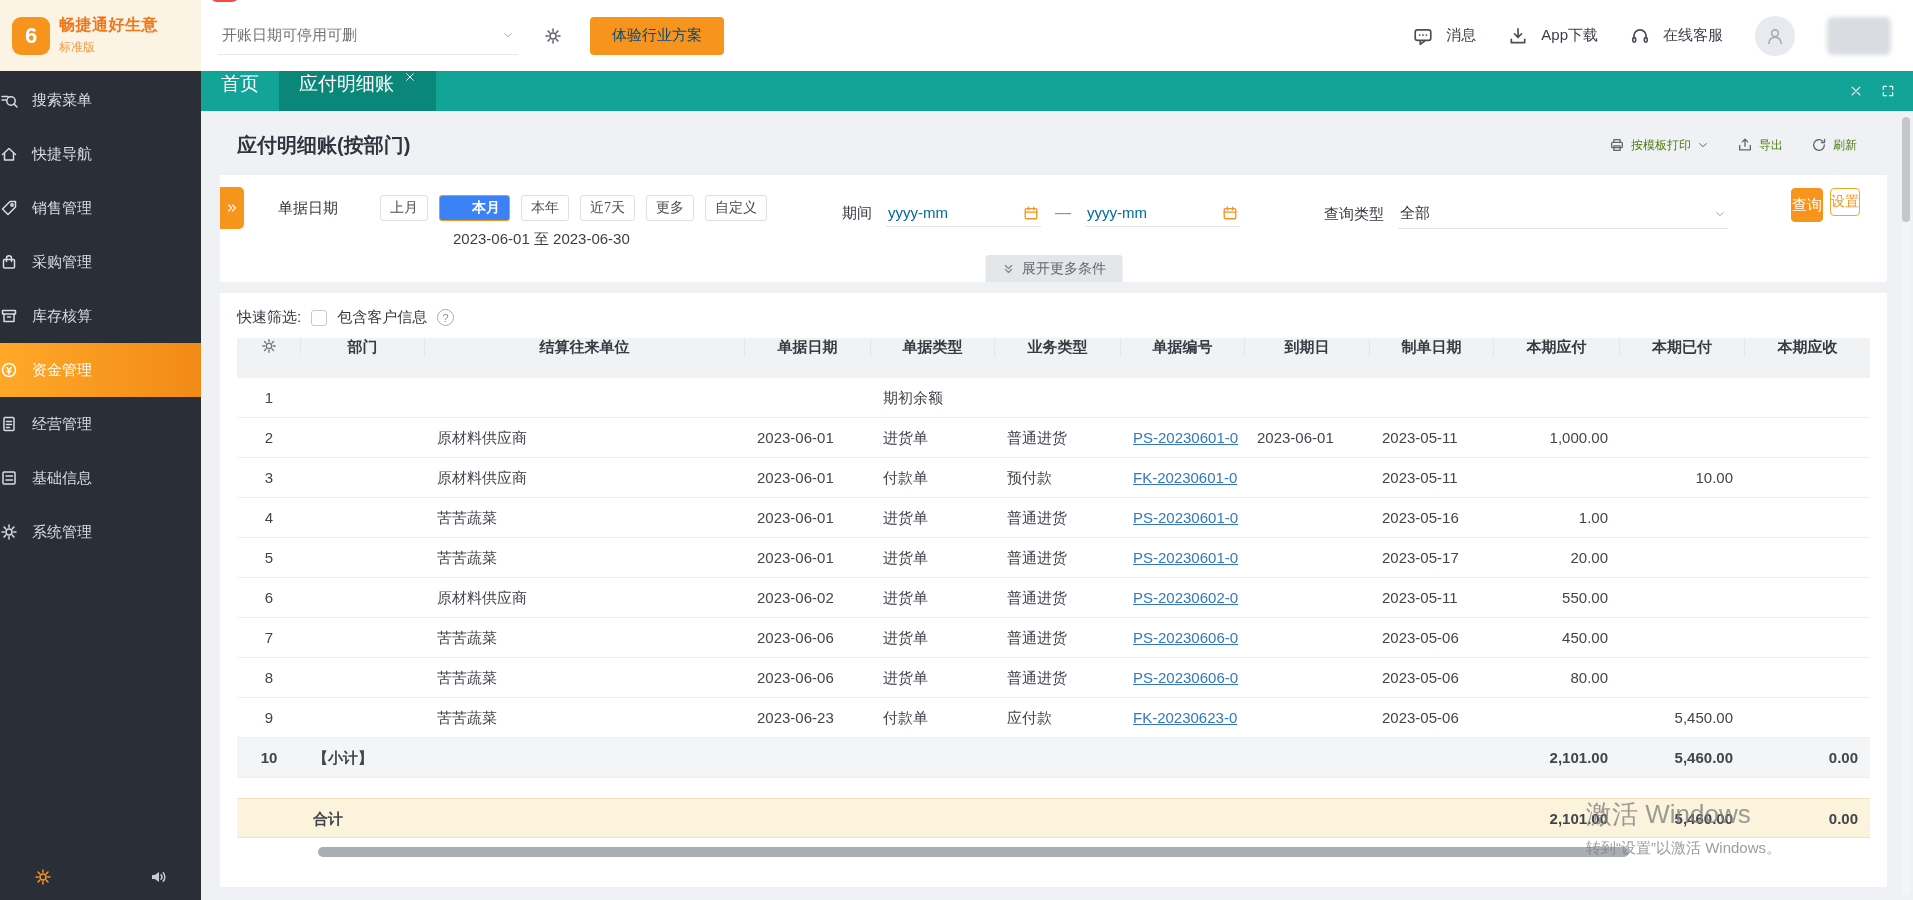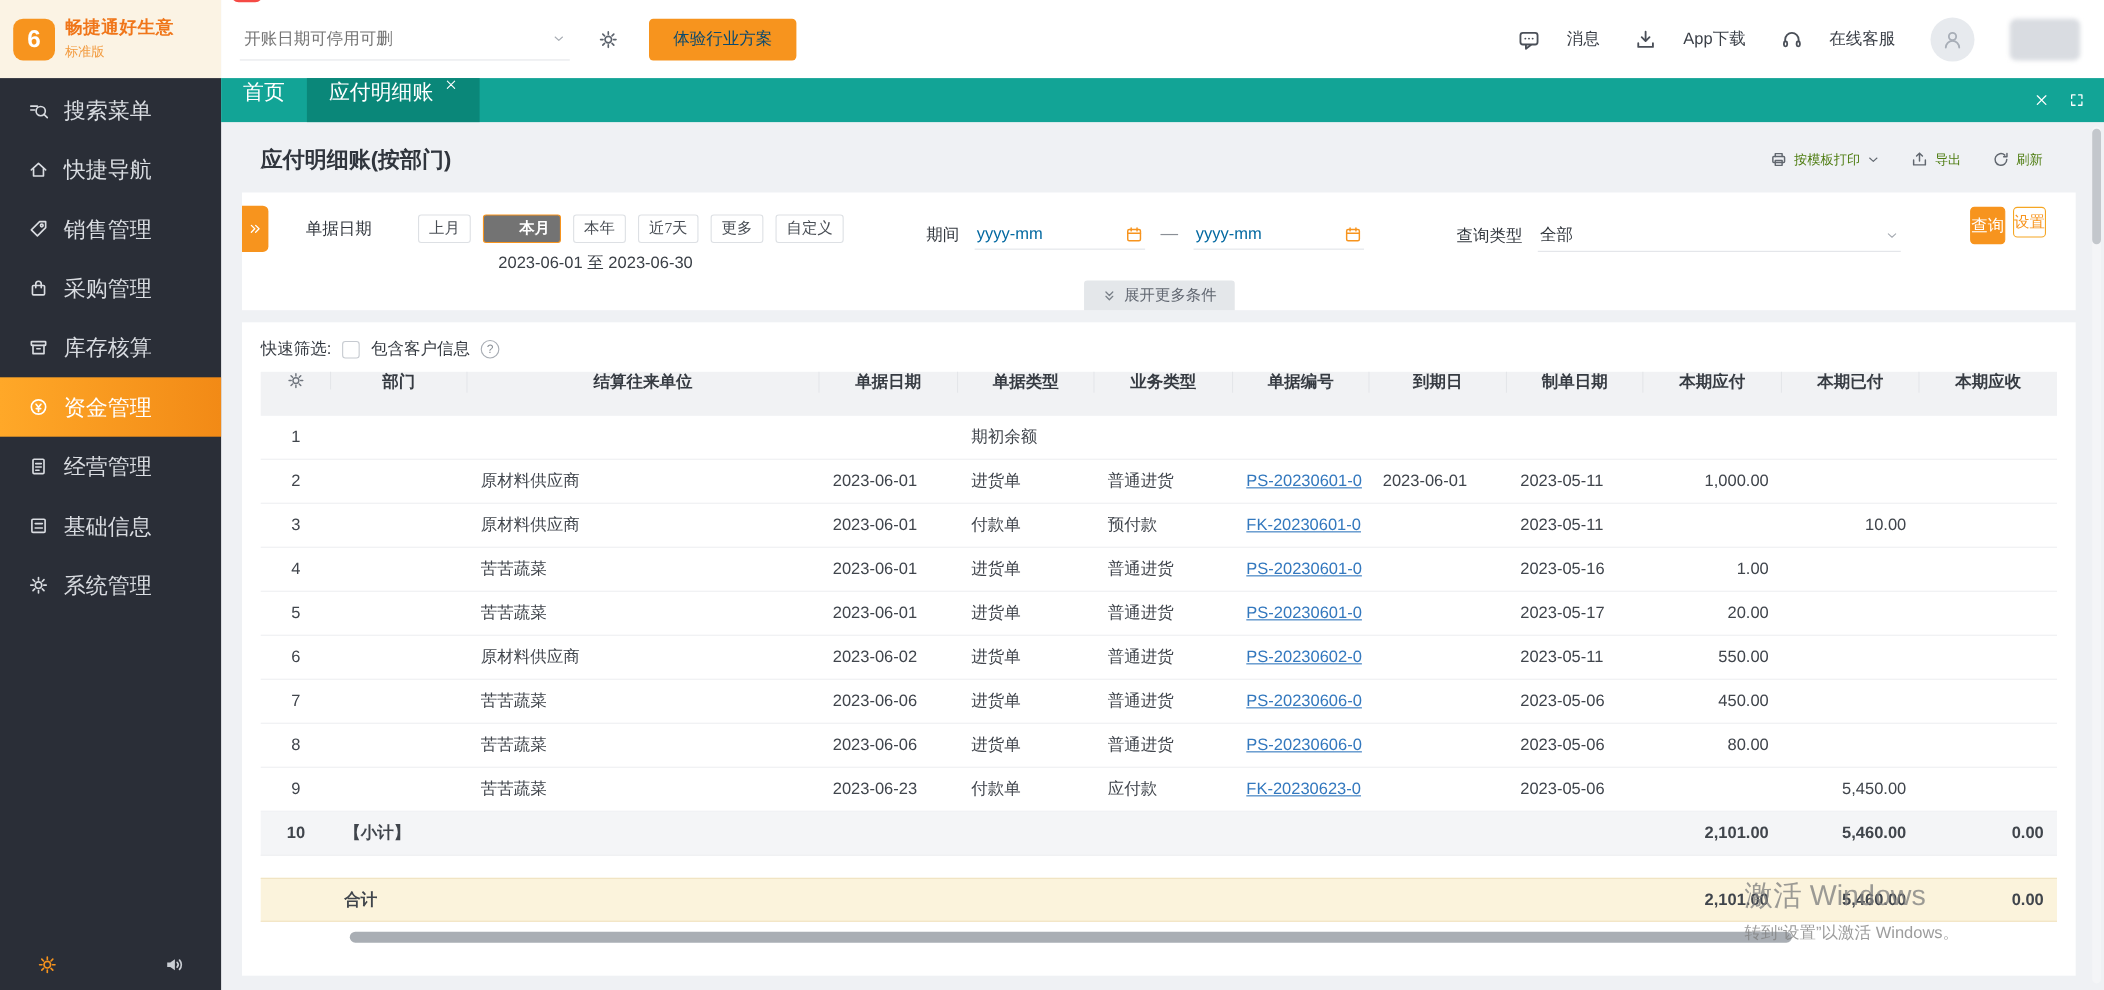--- a/index.html
+++ b/index.html
@@ -7,39 +7,39 @@
   body { font-family:"Liberation Sans","DejaVu Sans",sans-serif; background:#EFF1F4; color:#3A3F46; }
   .app { display:flex; width:1913px; height:900px; }
 
   
   .sidebar { width:201px; background:#2A2E37; position:relative; flex-shrink:0; }
   .logo-area { height:71px; background:#FBF3E4; display:flex; align-items:center; padding:0 12px; gap:9px; }
   .logo-badge { width:38px; height:38px; background:#F7941E; border-radius:9px; color:#fff; font-weight:bold; font-size:22px; display:flex; align-items:center; justify-content:center; }
   .logo-title { color:#F0761A; font-weight:bold; font-size:16px; letter-spacing:.5px; }
   .logo-sub { color:#F29B40; font-size:12px; margin-top:3px; }
   .side-nav { padding-top:2px; }
-  .side-item { height:54px; display:flex; align-items:center; padding-left:26px; gap:14px; color:#D9DCE1; font-size:20px; cursor:pointer; }
+  .side-item { height:54px; display:flex; align-items:center; gap:14px; color:#D9DCE1; font-size:15px; cursor:pointer; }
   .side-item.active { background:linear-gradient(90deg,#FFA828,#F28A16); color:#fff; }
   .sidebar-bottom { position:absolute; bottom:14px; left:0; width:100%; display:flex; justify-content:space-between; padding:0 34px; }
   .sb-gear { color:#F7941E; }
   .sb-vol { color:#C9CDD3; }
 
   
   .icon { display:inline-flex; width:18px; height:18px; flex-shrink:0; }
   .icon svg { width:100%; height:100%; }
   .i12 { width:12px; height:12px; } .i14 { width:14px; height:14px; } .i16 { width:16px; height:16px; } .i20 { width:20px; height:20px; }
 
   
   .main { flex:1; display:flex; flex-direction:column; position:relative; min-width:0; }
   .topbar { height:71px; background:#fff; display:flex; align-items:center; padding:0 22px 0 17px; }
   .tb-select { width:300px; border-bottom:1px solid #E4E6E9; display:flex; justify-content:space-between; align-items:center; padding:9px 4px; color:#737373; font-size:15px; margin-right:26px; cursor:pointer; }
   .tb-gear { color:#5B626C; margin-right:28px; cursor:pointer; }
   .trial-btn { background:#F7941E; color:#0c4a6e; border:none; border-radius:4px; height:38px; padding:0 22px; font-size:15px; cursor:pointer; }
   .topbar-right { margin-left:auto; display:flex; align-items:center; gap:32px; }
-  .top-item { display:flex; align-items:center; gap:24px; color:#3A3F47; font-size:15px; cursor:pointer;text-align:right; }
+  .top-item { display:flex; align-items:center; gap:13px; color:#3A3F47; font-size:15px; cursor:pointer;text-align:right; }
   .ti-icon { position:relative; color:#4A4F58; }
   .badge { position:absolute; top:-12px; left:9px; background:#F54A45; color:#fff; font-size:11px; font-weight:bold; border-radius:9px; padding:1px 5px; white-space:nowrap; }
   .avatar { width:40px; height:40px; border-radius:50%; background:#E7EAEE; color:#A8AEB7; display:flex; align-items:center; justify-content:center; cursor:pointer; }
   .blur-chip { width:64px; height:38px; background:#D9DCE1; border-radius:6px; filter:blur(2px); cursor:pointer; }
 
   
   .tabbar { height:40px; background:#12A496; display:flex; align-items:stretch; }
   .tab { padding:0 20px; display:flex; align-items:flex-start; justify-content:center; gap:10px; color:#fff; font-size:19px; cursor:pointer; }
   .tab.active { background:#0A8779; }
   .tab-close { color:#fff; cursor:pointer; display:inline-flex; }
@@ -55,21 +55,21 @@
   .tool .icon { color:#61676F; }
 
   
   .filter-panel { position:relative; background:#fff; margin-top:10px; height:107px; }
   .collapse-btn { position:absolute; left:0; top:12px; width:24px; height:42px; background:#F7941E; color:#fff; border-radius:0 5px 5px 0; display:flex; align-items:center; justify-content:center; cursor:pointer; }
   .f-left { padding-top:20px; padding-left:58px; }
   .f-row { display:flex; align-items:center; }
   .f-label { font-size:15px; color:#33383F; }
   .chips { display:flex; align-items:center; gap:11px; margin-left:42px; }
   .chip { border:1px solid #DDE0E4; border-radius:3px; padding:3px 9px; font-size:14px; color:#494E55; background:#fff; cursor:pointer; white-space:nowrap;font-family:Liberation Serif, serif; }
-  .chip-active { background:#737373; border-color:#F7941E; color:#fff; font-weight:bold;padding-left:32px; }
+  .chip-active { background:#3b82f6; border-color:#F7941E; color:#fff; font-weight:bold;padding-left:32px; }
   .f-range { font-size:15px; color:#3A3F46; margin-top:9px; margin-left:175px; }
   .f-group { position:absolute; display:flex; align-items:center; }
   .f-period { left:622px; top:24px; }
   .f-qtype { left:1104px; top:24px; }
   .d-input { width:155px; border-bottom:1px solid #E2E4E8; display:flex; align-items:center; justify-content:space-between; padding:5px 2px; margin-left:14px; cursor:text; }
   .ph { color:#0369a1; font-size:15px; }
   .cal { color:#F7941E; }
   .dash { color:#8A8F96; margin-left:14px; }
   .f-select { width:330px; border-bottom:1px solid #E2E4E8; display:flex; align-items:center; justify-content:space-between; padding:5px 2px; margin-left:14px; color:#34393F; font-size:15px; cursor:pointer; }
   .chev-grey { color:#A6ABB2; }

